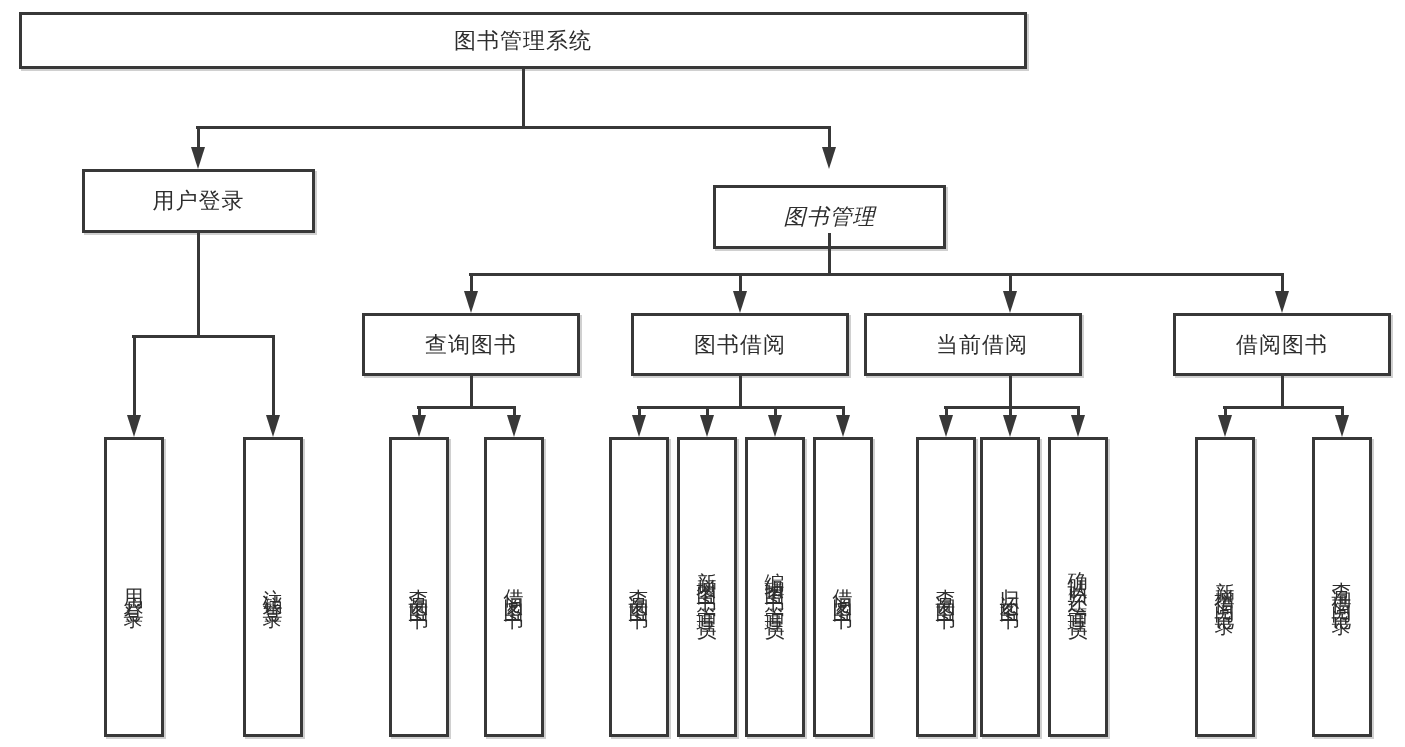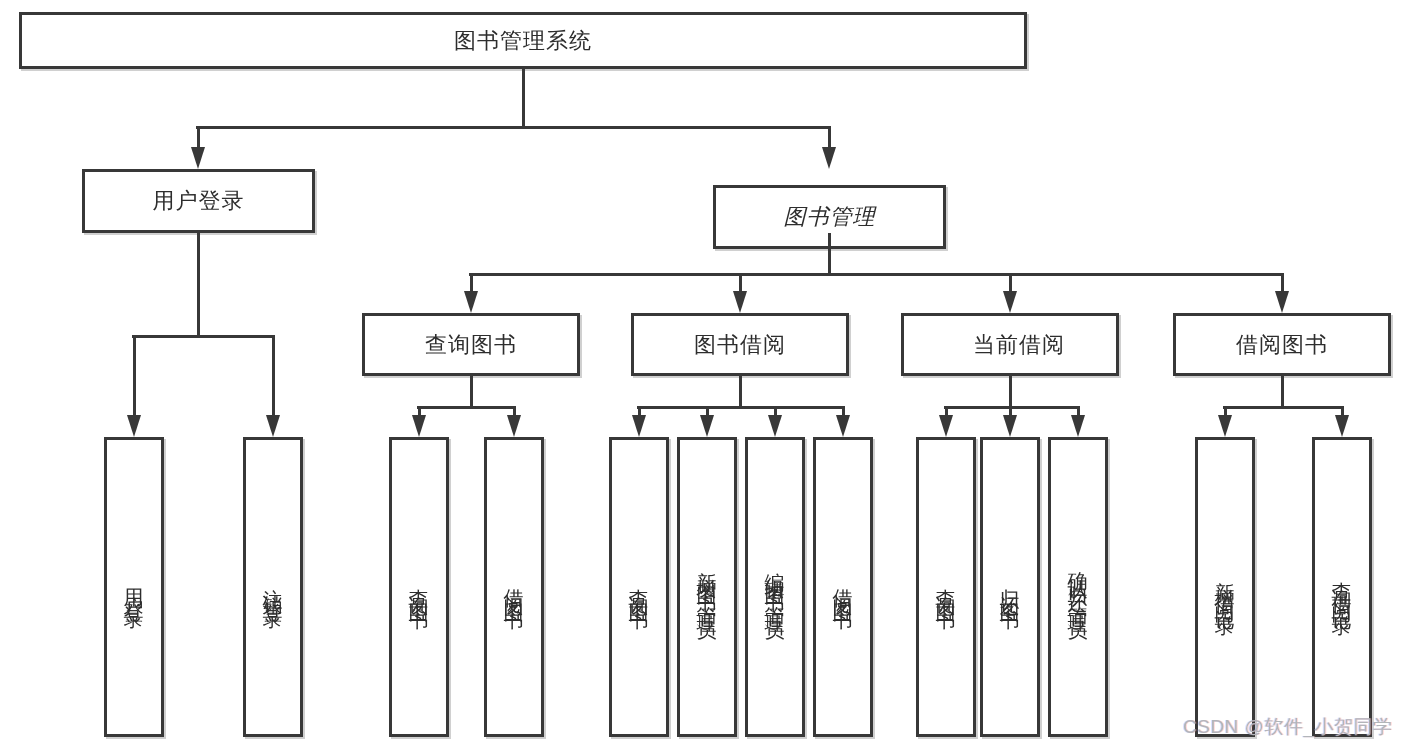--- a/index.html
+++ b/index.html
@@ -50,21 +50,21 @@
   <div class="node h" style="left:713px;top:185px;width:233px;height:64px;font-style:italic;">
     <span>图书管理</span>
   </div>
 
   <div class="node h" style="left:362px;top:313px;width:218px;height:63px;">
     <span>查询图书</span>
   </div>
   <div class="node h" style="left:631px;top:313px;width:218px;height:63px;text-align:center;">
     <span>图书借阅</span>
   </div>
-  <div class="node h" style="left:901px;top:313px;width:218px;height:63px;padding-left:18px;">
+  <div class="node h" style="left:864px;top:313px;width:218px;height:63px;padding-left:18px;">
     <span>当前借阅</span>
   </div>
   <div class="node h" style="left:1173px;top:313px;width:218px;height:63px;">
     <span>借阅图书</span>
   </div>
 
   <div class="node v long" style="left:104px;top:437px;width:60px;height:300px;">
     <span>用户登录</span>
   </div>
   <div class="node v long" style="left:243px;top:437px;width:60px;height:300px;">
@@ -160,15 +160,14 @@
   <div class="vl" style="left:1077px;top:406px;height:12px;"></div>
   <div class="arrow" style="left:1071px;top:415px;"></div>
 
   <div class="vl" style="left:1281px;top:376px;height:30px;"></div>
   <div class="hl" style="left:1223px;top:406px;width:121px;"></div>
   <div class="vl" style="left:1224px;top:406px;height:12px;"></div>
   <div class="arrow" style="left:1218px;top:415px;"></div>
   <div class="vl" style="left:1341px;top:406px;height:12px;"></div>
   <div class="arrow" style="left:1335px;top:415px;"></div>
 
-  <div class="watermark">CSDN @软件_小贺同学</div>
 
 </div>
 
 </body></html>

